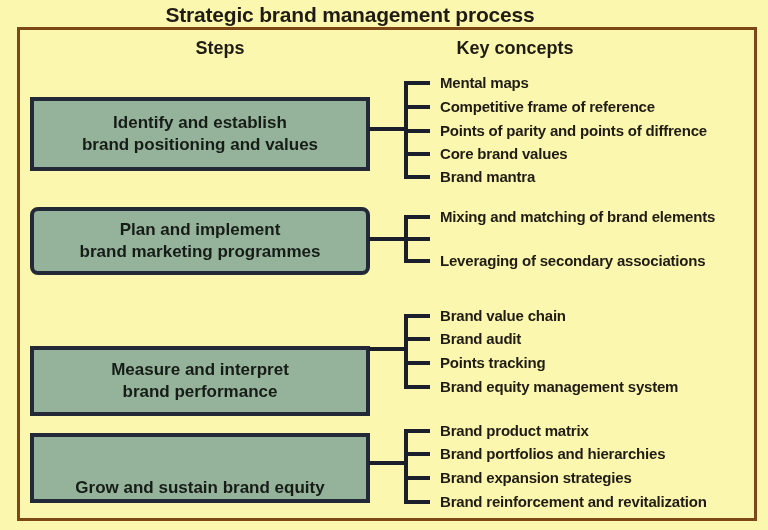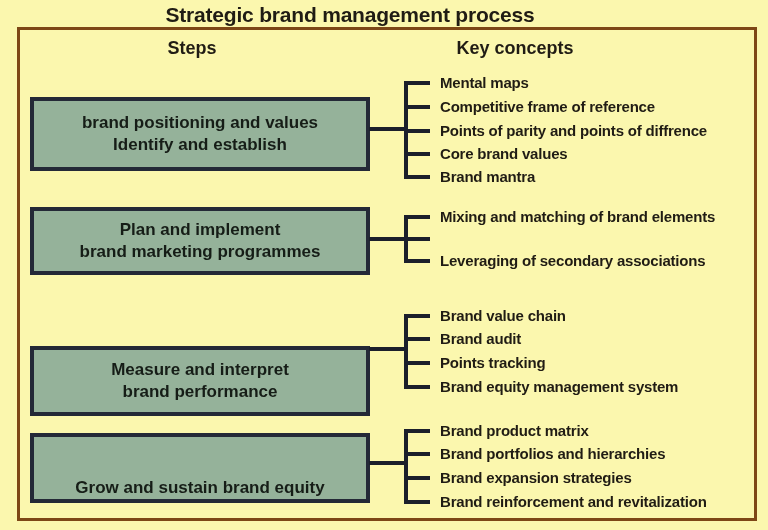--- a/index.html
+++ b/index.html
@@ -37,21 +37,21 @@
     border: 3px solid var(--frame-border);
   }
   .col-hdr {
     position: absolute;
     top: 38px;
     font-size: 18px;
     font-weight: bold;
     text-align: center;
     color: var(--text);
   }
-  .steps-hdr { left: 112px; width: 160px; }
+  .steps-hdr { left: 140px; width: 160px; }
   .key-hdr  { left: 425px; width: 180px; }
   .step-box {
     position: absolute;
     left: 30px;
     width: 340px;
     background: var(--box-fill);
     border: 4px solid var(--box-border);
     display: flex;
     flex-direction: column;
     align-items: center;
@@ -83,37 +83,37 @@
 
 <div class="page">
 
   <div class="title">Strategic brand management process</div>
   <div class="frame"></div>
 
   <div class="col-hdr steps-hdr">Steps</div>
   <div class="col-hdr key-hdr">Key concepts</div>
 
   <div class="step-box" style="top:97px; height:74px;">
+    <span>Identify and establish</span>
     <span>brand positioning and values</span>
-    <span>Identify and establish</span>
   </div>
   <div class="line" style="left:369px; top:127px; width:37px; height:4px;"></div>
   <div class="line" style="left:404px; top:81px; width:4px; height:98px;"></div>
   <div class="line" style="left:404px; top:81px;  width:26px; height:4px;"></div>
   <div class="line" style="left:404px; top:105px; width:26px; height:4px;"></div>
   <div class="line" style="left:404px; top:129px; width:26px; height:4px;"></div>
   <div class="line" style="left:404px; top:152px; width:26px; height:4px;"></div>
   <div class="line" style="left:404px; top:175px; width:26px; height:4px;"></div>
   <div class="concept" style="top:73px;">Mental maps</div>
   <div class="concept" style="top:97px;">Competitive frame of reference</div>
   <div class="concept" style="top:121px;">Points of parity and points of diffrence</div>
   <div class="concept" style="top:144px;">Core brand values</div>
   <div class="concept" style="top:167px;">Brand mantra</div>
 
-  <div class="step-box" style="top:207px; height:68px;">
+  <div class="step-box" style="top:207px; height:68px;border-radius:8px;">
     <span>Plan and implement</span>
     <span>brand marketing programmes</span>
   </div>
   <div class="line" style="left:369px; top:237px; width:37px; height:4px;"></div>
   <div class="line" style="left:404px; top:215px; width:4px; height:48px;"></div>
   <div class="line" style="left:404px; top:215px; width:26px; height:4px;"></div>
   <div class="line" style="left:404px; top:237px; width:26px; height:4px;"></div>
   <div class="line" style="left:404px; top:259px; width:26px; height:4px;"></div>
   <div class="concept" style="top:207px;">Mixing and matching of brand elements</div>
   <div class="concept" style="top:251px;">Leveraging of secondary associations</div>

